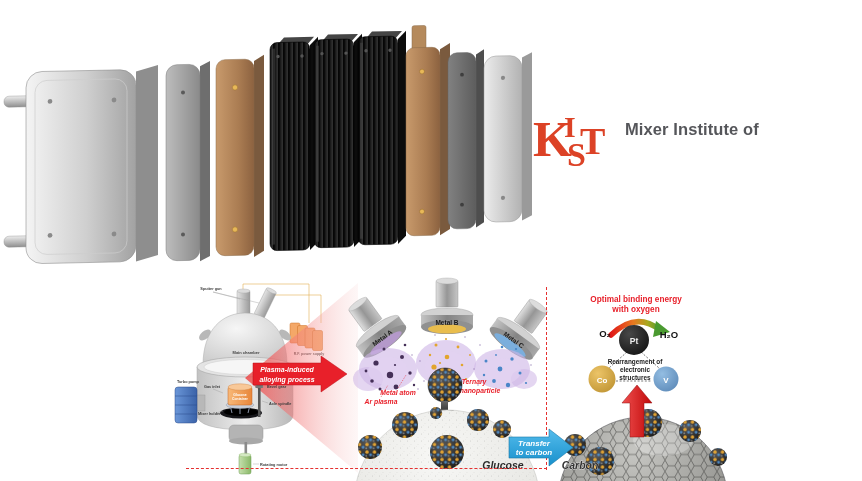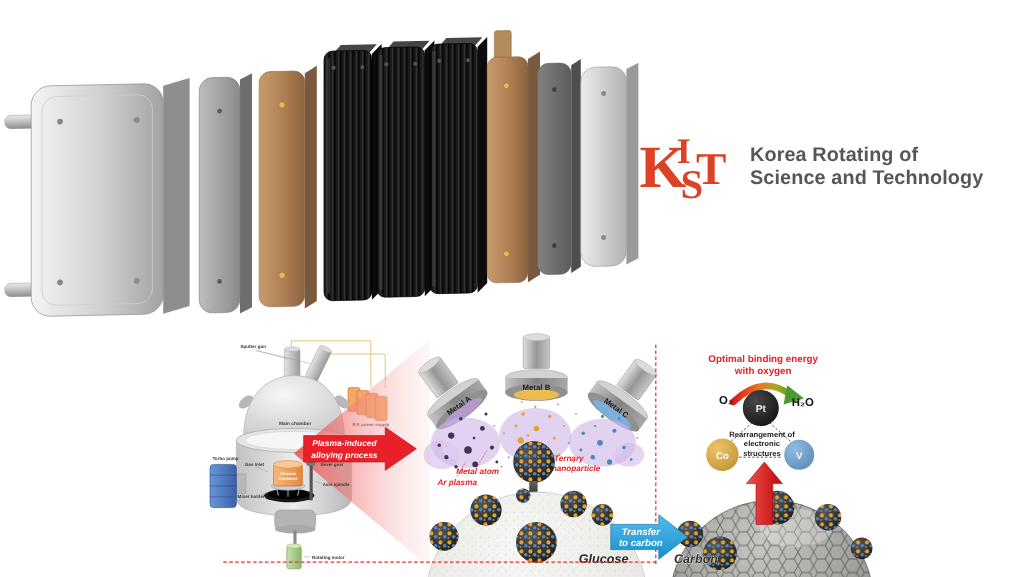--- a/index.html
+++ b/index.html
@@ -139,22 +139,21 @@
   </svg>
 
   <div id="logo">
     <div class="mark">
       <span class="mk">K</span>
       <span class="mi">I</span>
       <span class="ms">S</span>
       <span class="mt">T</span>
     </div>
     <div class="name">
-      <div>Korea Rotating of</div>
-      <div>Science and Technology</div>
+      <div>Mixer Institute of</div>
     </div>
   </div>
 
   <svg style="left:183px;top:283px;" width="175" height="198" viewBox="0 0 175 198">
     <defs>
       <radialGradient id="domeGc" cx="0.4" cy="0.3" r="0.9">
         <stop offset="0" stop-color="#f6f6f6"></stop>
           <stop offset="1" stop-color="#c2c2c2"></stop>
       </radialGradient>
       <linearGradient id="bodyGc" x1="0" y1="0" x2="1" y2="0">

